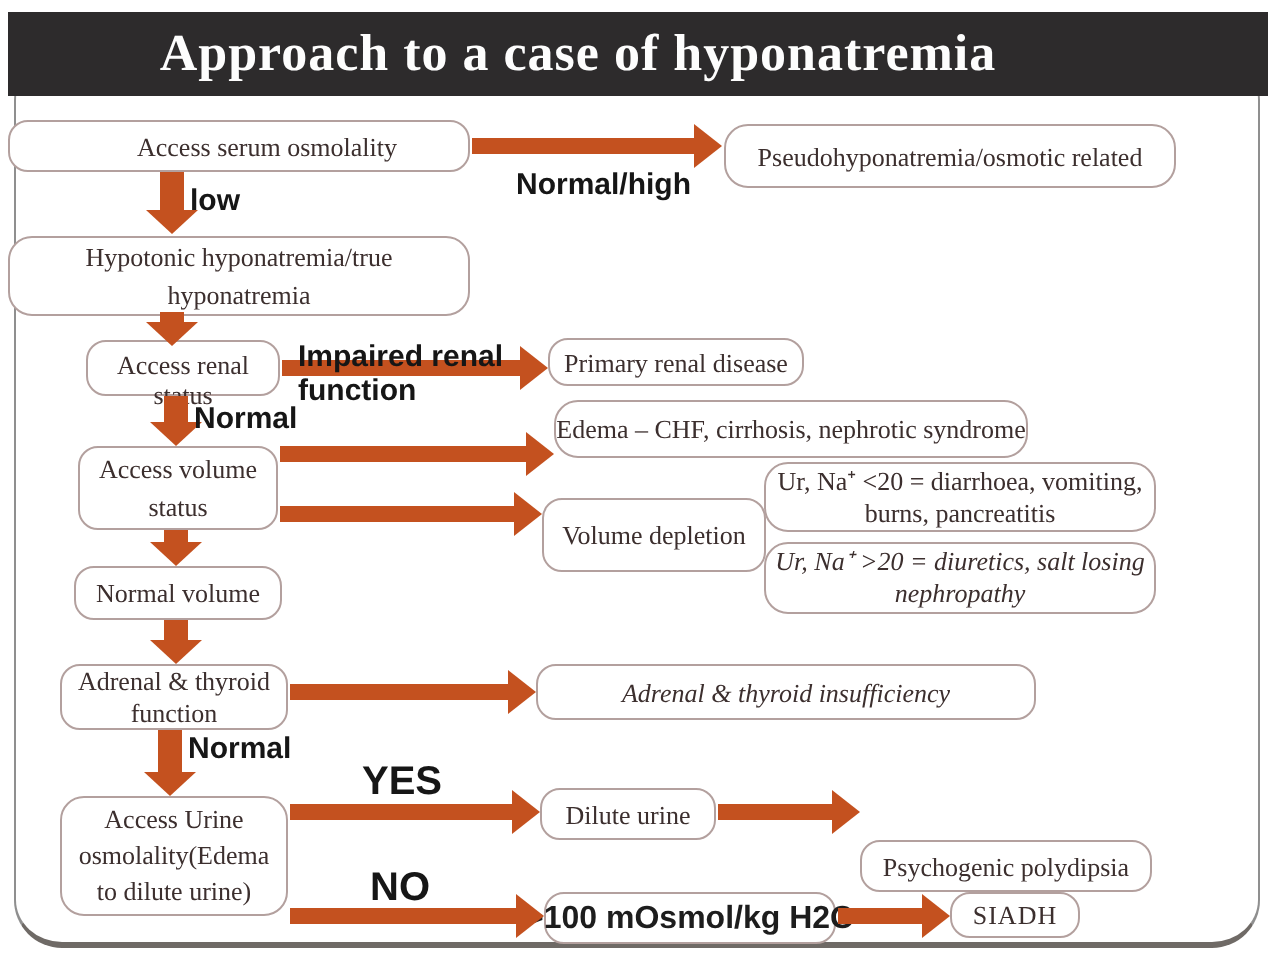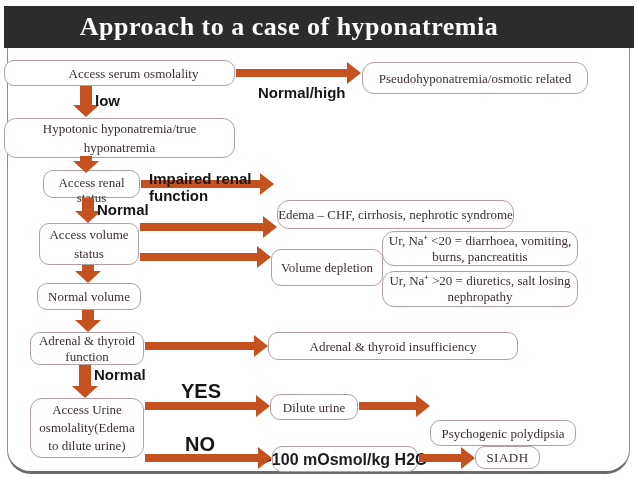--- a/index.html
+++ b/index.html
@@ -44,24 +44,24 @@
   .b-access-serum{left:4px;top:60px;width:231px;height:26px;padding-left:32px;}
   .b-pseudo{left:362px;top:62px;width:226px;height:32px;}
   .b-hypotonic{left:4px;top:118px;width:231px;height:40px;line-height:19px;}
   .b-access-renal{left:43px;top:170px;width:97px;height:28px;align-items:flex-start;
                   line-height:15px;padding-top:4px;overflow:visible;}
   .b-primary-renal{left:274px;top:169px;width:128px;height:24px;}
   .b-edema{left:277px;top:200px;width:237px;height:29px;}
   .b-access-volume{left:39px;top:223px;width:100px;height:42px;line-height:19px;}
   .b-volume-depletion{left:271px;top:249px;width:112px;height:37px;}
   .b-ur-low{left:382px;top:231px;width:196px;height:35px;line-height:16px;}
-  .b-ur-high{left:382px;top:271px;width:196px;height:36px;line-height:16px;}
+  .b-ur-high{left:382px;top:271px;width:196px;height:36px;line-height:16px;font-style:italic;}
   .b-normal-volume{left:37px;top:283px;width:104px;height:27px;}
   .b-adrenal-fn{left:30px;top:332px;width:114px;height:33px;line-height:15.5px;}
-  .b-adrenal-insuff{left:268px;top:332px;width:250px;height:28px;}
+  .b-adrenal-insuff{left:268px;top:332px;width:250px;height:28px;font-style:italic;}
   .b-access-urine{left:30px;top:398px;width:114px;height:60px;line-height:18px;}
   .b-dilute-urine{left:270px;top:394px;width:88px;height:26px;}
   .b-psychogenic{left:430px;top:392px;width:146px;height:26px;margin-top:28px;}
   .b-osmol{left:272px;top:446px;width:146px;height:26px;font-size:16px;}
   .b-siadh{left:475px;top:446px;width:65px;height:23px;letter-spacing:.5px;}
 </style>
 </head>
 <body>
 
 <div class="stage">
@@ -69,20 +69,21 @@
   <div class="frame"></div>
 
   <header class="titlebar">
     <h1>Approach to a case of hyponatremia</h1>
   </header>
 
   <div class="box nowrap b-access-serum">Access serum osmolality</div>
   <div class="box nowrap big b-pseudo">Pseudohyponatremia/osmotic related</div>
   <div class="box big b-hypotonic">Hypotonic hyponatremia/true hyponatremia</div>
   <div class="box b-access-renal">Access renal status</div>
+  <div class="box nowrap b-primary-renal">Primary renal disease</div>
   <div class="box nowrap big b-edema">Edema – CHF, cirrhosis, nephrotic syndrome</div>
   <div class="box b-access-volume">Access volume status</div>
   <div class="box b-volume-depletion">Volume depletion</div>
   <div class="box big b-ur-low">Ur, Na⁺ &lt;20 = diarrhoea, vomiting, burns, pancreatitis</div>
   <div class="box big b-ur-high">Ur, Na⁺ &gt;20 = diuretics, salt losing nephropathy</div>
   <div class="box nowrap b-normal-volume">Normal volume</div>
   <div class="box b-adrenal-fn">Adrenal &amp; thyroid function</div>
   <div class="box nowrap b-adrenal-insuff">Adrenal &amp; thyroid insufficiency</div>
   <div class="box big b-access-urine">Access Urine osmolality(Edema to dilute urine)</div>
   <div class="box nowrap b-dilute-urine">Dilute urine</div>

